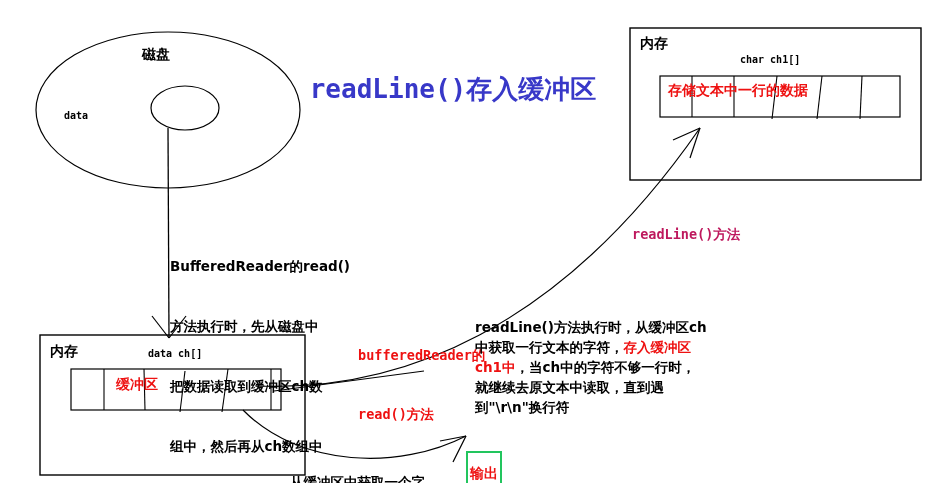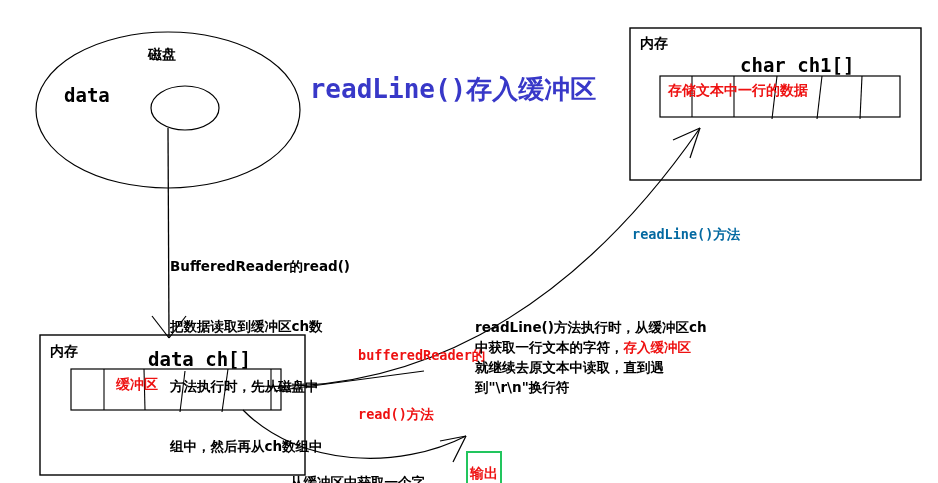--- a/index.html
+++ b/index.html
@@ -35,21 +35,21 @@
     font-family: "DejaVu Sans Mono", monospace;
     font-size: 26px;
     font-weight: bold;
     letter-spacing: 0px;
     line-height: 1.35;
     text-align: center;
   }
   
   .mono {
     font-family: "DejaVu Sans Mono", monospace;
-    font-size: 19px;
+    font-size: 10px;
     font-weight: bold;
     color: #000000;
   }
   .cn {
     font-family: "DejaVu Sans", sans-serif;
     font-size: 14px;
     font-weight: bold;
     color: #000000;
   }
   .cn-red {
@@ -84,21 +84,21 @@
     font-size: 14px;
     font-weight: bold;
     padding: 12px 2px;
     line-height: 1.25;
     margin-top: 20px;
   }
   .arrlabel {
     font-family: "DejaVu Sans Mono", monospace;
     font-size: 13.5px;
     font-weight: bold;
-    color: #0369a1;
+    color: #be185d;
     text-align: right;
   }
 </style>
 </head>
 <body>
 
 <div id="canvas">
 
   <svg id="art" viewBox="0 0 938 483">
 
@@ -135,47 +135,47 @@
     <line x1="734" y1="76" x2="734" y2="117" stroke="#000000" stroke-width="1.1"></line>
     <line x1="777" y1="76" x2="772" y2="119" stroke="#000000" stroke-width="1.1"></line>
     <line x1="822" y1="76" x2="817" y2="119" stroke="#000000" stroke-width="1.1"></line>
     <line x1="862" y1="76" x2="860" y2="119" stroke="#000000" stroke-width="1.1"></line>
   </svg>
 
   <div class="lbl title" style="left:253px; top:2px; width:400px;">
     <div>readLine()存入缓冲区</div>
   </div>
 
-  <div class="lbl cn" style="left:148px; top:46px;">磁盘</div>
-  <div class="lbl mono" style="left:64px; top:84px;">data</div>
+  <div class="lbl cn" style="left:142px; top:46px;">磁盘</div>
+  <div class="lbl mono" style="left:64px; top:110px;">data</div>
 
   <div class="lbl cn" style="left:640px; top:35px;">内存</div>
   <div class="lbl mono" style="left:740px; top:54px;">char ch1[]</div>
   <div class="lbl cn-red" style="left:668px; top:82px;">存储文本中一行的数据</div>
 
   <div class="lbl cn" style="left:50px; top:343px;">内存</div>
   <div class="lbl mono" style="left:148px; top:348px;">data ch[]</div>
   <div class="lbl cn-red" style="left:116px; top:376px;">缓冲区</div>
 
   <div class="lbl para" style="left:170px; top:217px; width:215px;">
     <div>BufferedReader的read()</div>
+    <div>方法执行时，先从磁盘中</div>
     <div>把数据读取到缓冲区ch数</div>
-    <div>方法执行时，先从磁盘中</div>
     <div>组中，然后再从ch数组中</div>
     
   </div>
 
   <div class="lbl red-mono" style="left:358px; top:307px;">
     <div>bufferedReader的</div>
     <div>read()方法</div>
   </div>
 
   <div class="lbl arrlabel" style="left:632px; top:226px;">readLine()方法</div>
 
-  <div class="lbl para" id="readline-paragraph" style="left:475px; top:318px; width:330px;"><div><span>readLine()方法执行时，从缓冲区ch</span></div><div><span>中获取一行文本的字符，</span><span class="r">存入缓冲区</span></div><div><span>就继续去原文本中读取，直到遇</span></div><div><span>到"\r\n"换行符</span></div></div>
+  <div class="lbl para" id="readline-paragraph" style="left:475px; top:318px; width:330px;"><div><span>readLine()方法执行时，从缓冲区ch</span></div><div><span>中获取一行文本的字符，</span><span class="r">存入缓冲区</span></div><div><span class="r">ch1中</span><span>，当ch中的字符不够一行时，</span></div><div><span>就继续去原文本中读取，直到遇</span></div><div><span>到"\r\n"换行符</span></div></div>
 
   <div class="lbl para" style="left:290px; top:433px; width:170px;">
     <div>从缓冲区中获取一个字</div>
     
   </div>
 
   <div class="outbox" style="left:466px; top:431px;">输出</div>
 
 </div>
 

